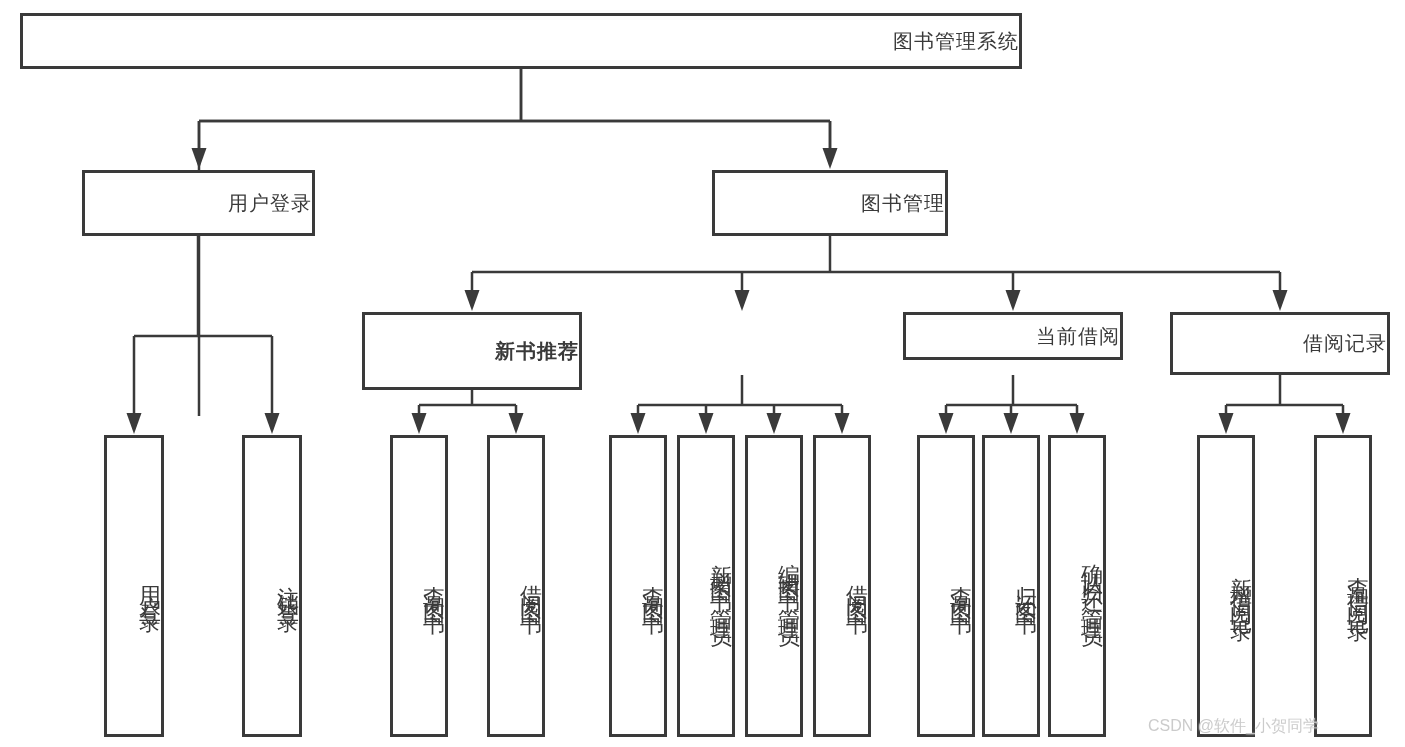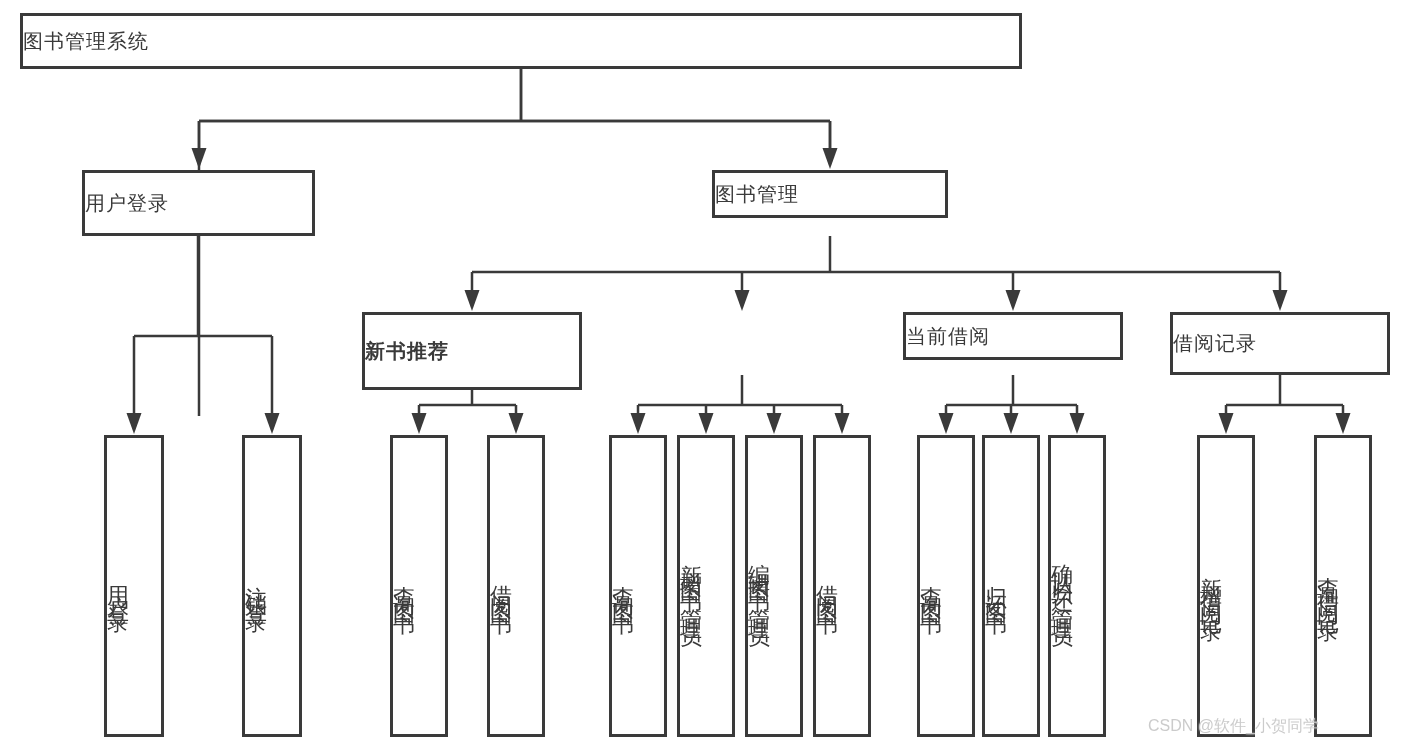--- a/index.html
+++ b/index.html
@@ -23,21 +23,21 @@
     height: 747px;
     z-index: 1;
   }
   .box {
     position: absolute;
     box-sizing: border-box;
     border: 3px solid #3a3a3a;
     background: #ffffff;
     display: flex;
     align-items: center;
-    justify-content: flex-start;
+    justify-content: flex-end;
     color: #3a3a3a;
     z-index: 2;
   }
   .box.h-label {
     font-size: 20px;
     letter-spacing: 1px;
   }
   .box.leaf {
     top: 435px;
     height: 302px;
@@ -48,21 +48,21 @@
     font-size: 22px;
     letter-spacing: 9px;
     line-height: 1;
     white-space: nowrap;
     color: #3a3a3a;
   }
   
   .n-root   { left: 20px;   top: 13px;  width: 1002px; height: 56px; }
   
   .n-l2-0   { left: 82px;   top: 170px; width: 233px;  height: 66px; }
-  .n-l2-1   { left: 712px;  top: 170px; width: 236px;  height: 48px; }
+  .n-l2-1   { left: 712px;  top: 170px; width: 236px;  height: 66px; }
   
   .n-l3-0   { left: 362px;  top: 312px; width: 220px;  height: 78px; font-weight: bold; }
   .n-l3-1   { left: 632px;  top: 312px; width: 220px;  height: 63px; }
   .n-l3-2   { left: 903px;  top: 312px; width: 220px;  height: 48px; }
   .n-l3-3   { left: 1170px; top: 312px; width: 220px;  height: 63px; }
   
   .n-a1 { left: 104px;  width: 60px; }
   .n-a2 { left: 242px;  width: 60px; }
   .n-b1 { left: 390px;  width: 58px; }
   .n-b2 { left: 487px;  width: 58px; }

